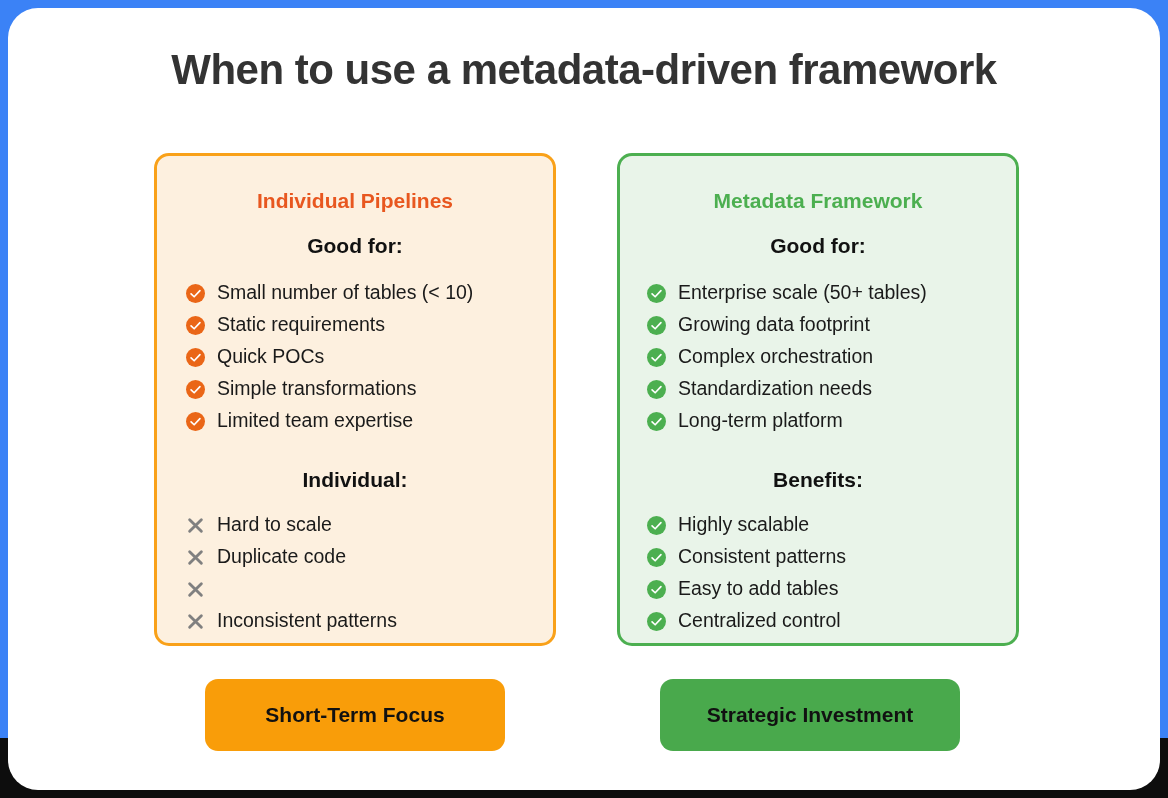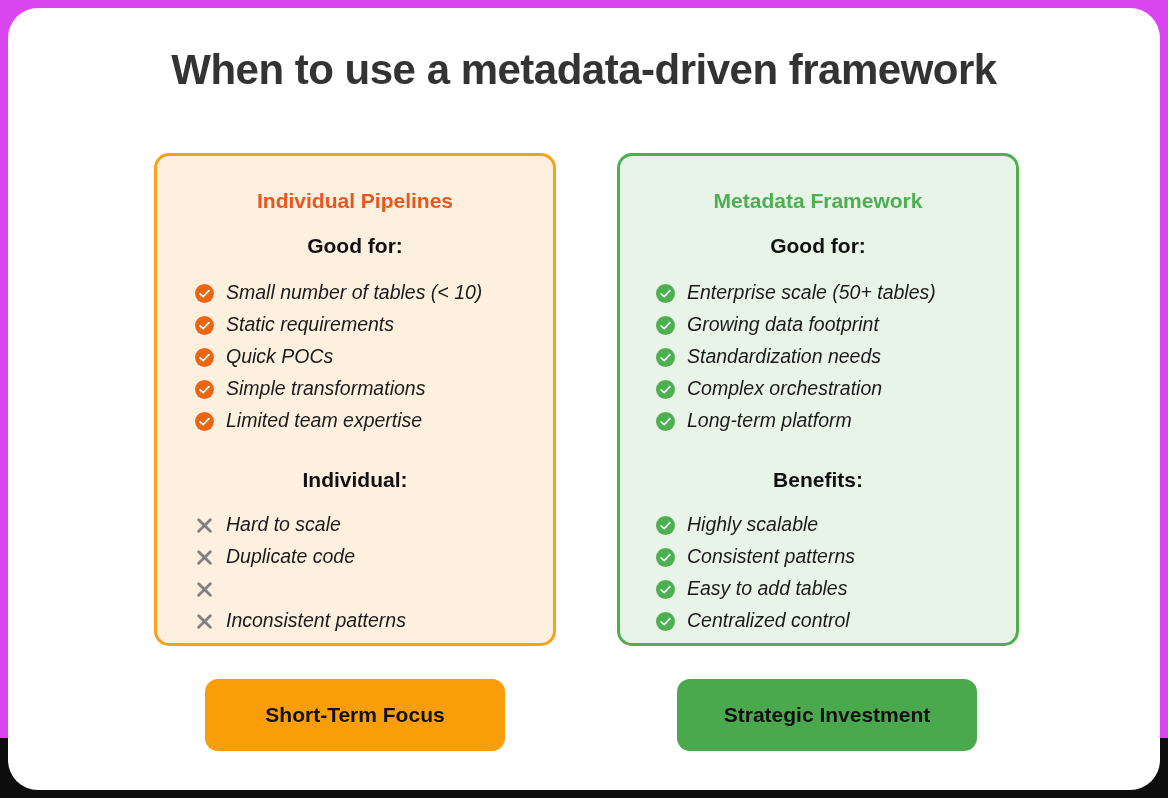--- a/index.html
+++ b/index.html
@@ -9,21 +9,21 @@
     height: 798px;
     background: #0d0d0d;
     font-family: "Liberation Sans", sans-serif;
     overflow: hidden;
   }
 
   #page {
     position: relative;
     width: 1168px;
     height: 738px;
-    background: #d946ef;
+    background: #3b82f6;
   }
 
   #card-surface {
     position: absolute;
     left: 8px;
     top: 8px;
     width: 1152px;
     height: 782px;
     background: #ffffff;
     border-radius: 30px;
@@ -88,24 +88,23 @@
     font-weight: bold;
     color: #111111;
     white-space: nowrap;
   }
 
   .section-good { top: 78px; }
   .section-second { top: 312px; }
 
   .item-list {
     position: absolute;
-    left: 12px;
+    left: 3px;
     width: 100%;
     list-style: none;
-    font-style: italic;
   }
 
   .list-good { top: 121px; }
   .list-second { top: 353px; }
 
   .item {
     display: flex;
     align-items: center;
     height: 32px;
   }
@@ -153,21 +152,21 @@
   }
 
   #pill-short-term {
     left: 197px;
     width: 300px;
     background: #f99d09;
     align-items: center;
   }
 
   #pill-strategic {
-    left: 669px;
+    left: 652px;
     width: 300px;
     background: #49a94c;
   }
 </style>
 </head>
 <body>
 
 <div id="page">
   <div id="card-surface">
 
@@ -265,28 +264,28 @@
                 <circle cx="12" cy="12" r="12" fill="#4caf50"></circle>
                 <path d="M6.4 12.4 L10.3 16.1 L17.6 8.4" fill="none" stroke="#ffffff" stroke-width="2.1" stroke-linecap="round" stroke-linejoin="round"></path>
               </svg></span>
             <span class="item-text">Growing data footprint</span>
           </li>
           <li class="item">
             <span class="mark"><svg viewBox="0 0 24 24" width="19" height="19">
                 <circle cx="12" cy="12" r="12" fill="#4caf50"></circle>
                 <path d="M6.4 12.4 L10.3 16.1 L17.6 8.4" fill="none" stroke="#ffffff" stroke-width="2.1" stroke-linecap="round" stroke-linejoin="round"></path>
               </svg></span>
+            <span class="item-text">Complex orchestration</span>
+          </li>
+          <li class="item">
+            <span class="mark"><svg viewBox="0 0 24 24" width="19" height="19">
+                <circle cx="12" cy="12" r="12" fill="#4caf50"></circle>
+                <path d="M6.4 12.4 L10.3 16.1 L17.6 8.4" fill="none" stroke="#ffffff" stroke-width="2.1" stroke-linecap="round" stroke-linejoin="round"></path>
+              </svg></span>
             <span class="item-text">Standardization needs</span>
-          </li>
-          <li class="item">
-            <span class="mark"><svg viewBox="0 0 24 24" width="19" height="19">
-                <circle cx="12" cy="12" r="12" fill="#4caf50"></circle>
-                <path d="M6.4 12.4 L10.3 16.1 L17.6 8.4" fill="none" stroke="#ffffff" stroke-width="2.1" stroke-linecap="round" stroke-linejoin="round"></path>
-              </svg></span>
-            <span class="item-text">Complex orchestration</span>
           </li>
           <li class="item">
             <span class="mark"><svg viewBox="0 0 24 24" width="19" height="19">
                 <circle cx="12" cy="12" r="12" fill="#4caf50"></circle>
                 <path d="M6.4 12.4 L10.3 16.1 L17.6 8.4" fill="none" stroke="#ffffff" stroke-width="2.1" stroke-linecap="round" stroke-linejoin="round"></path>
               </svg></span>
             <span class="item-text">Long-term platform</span>
           </li>
         </ul>
       <div class="section-label section-second">Benefits:</div>

